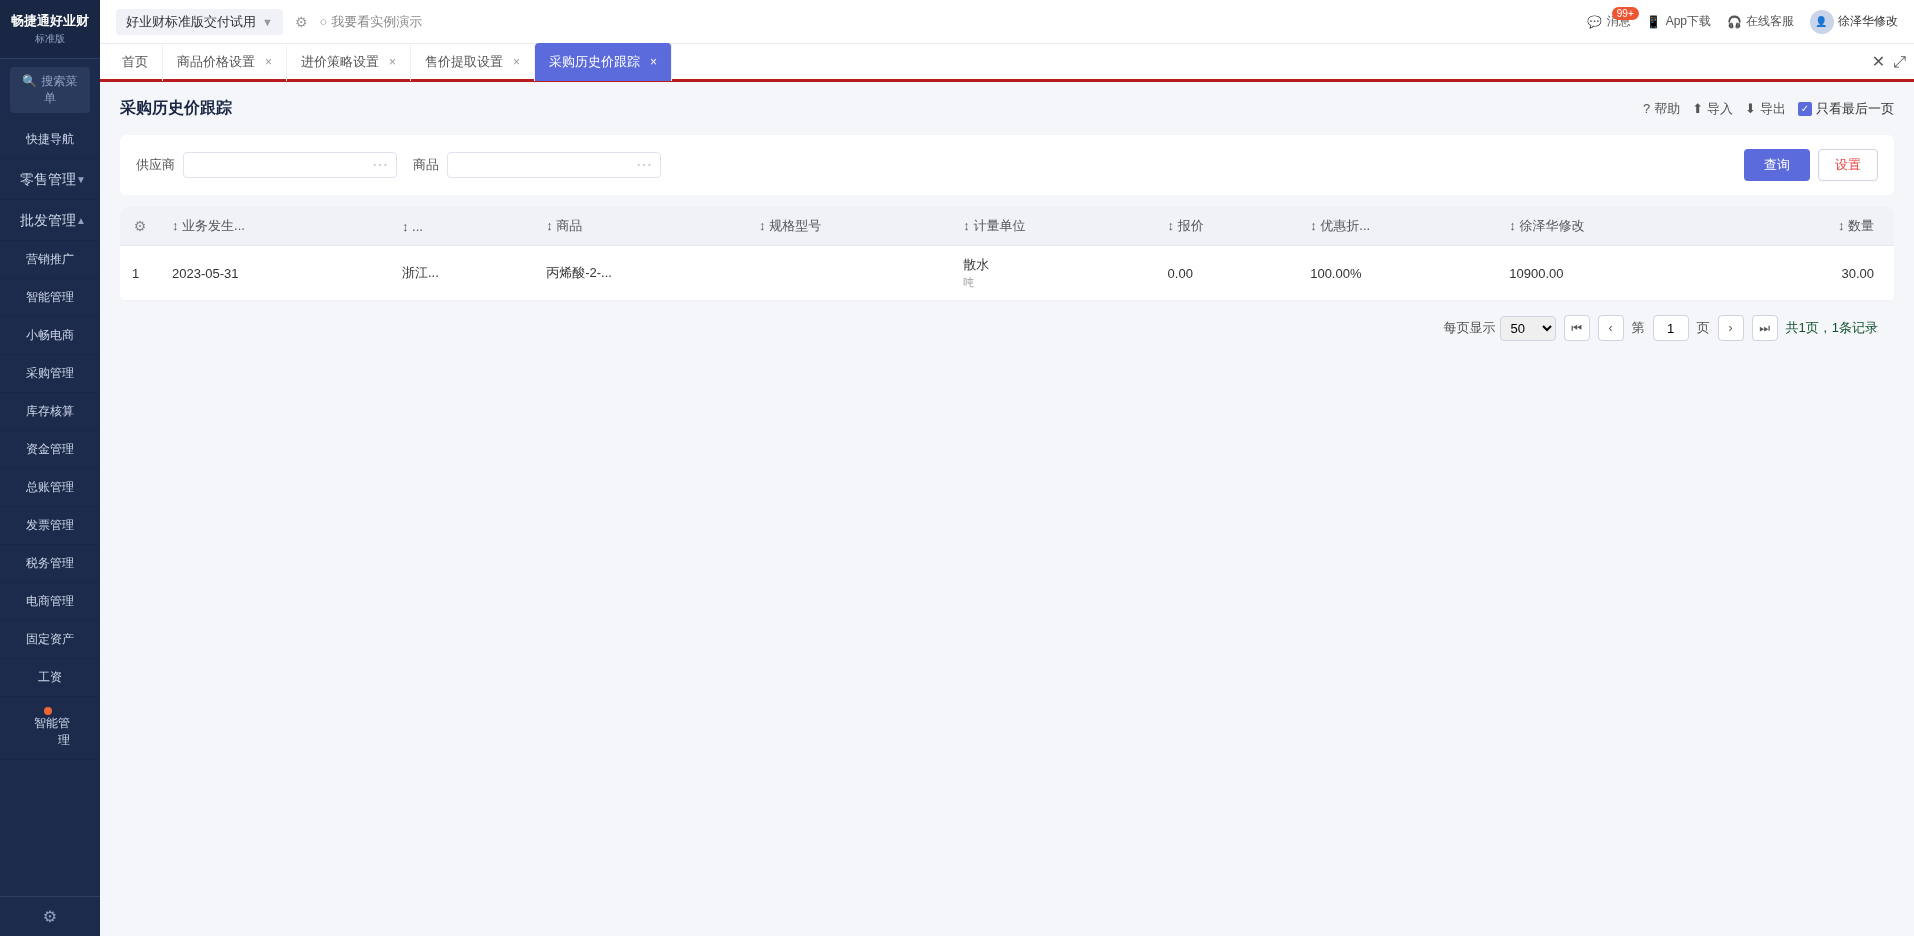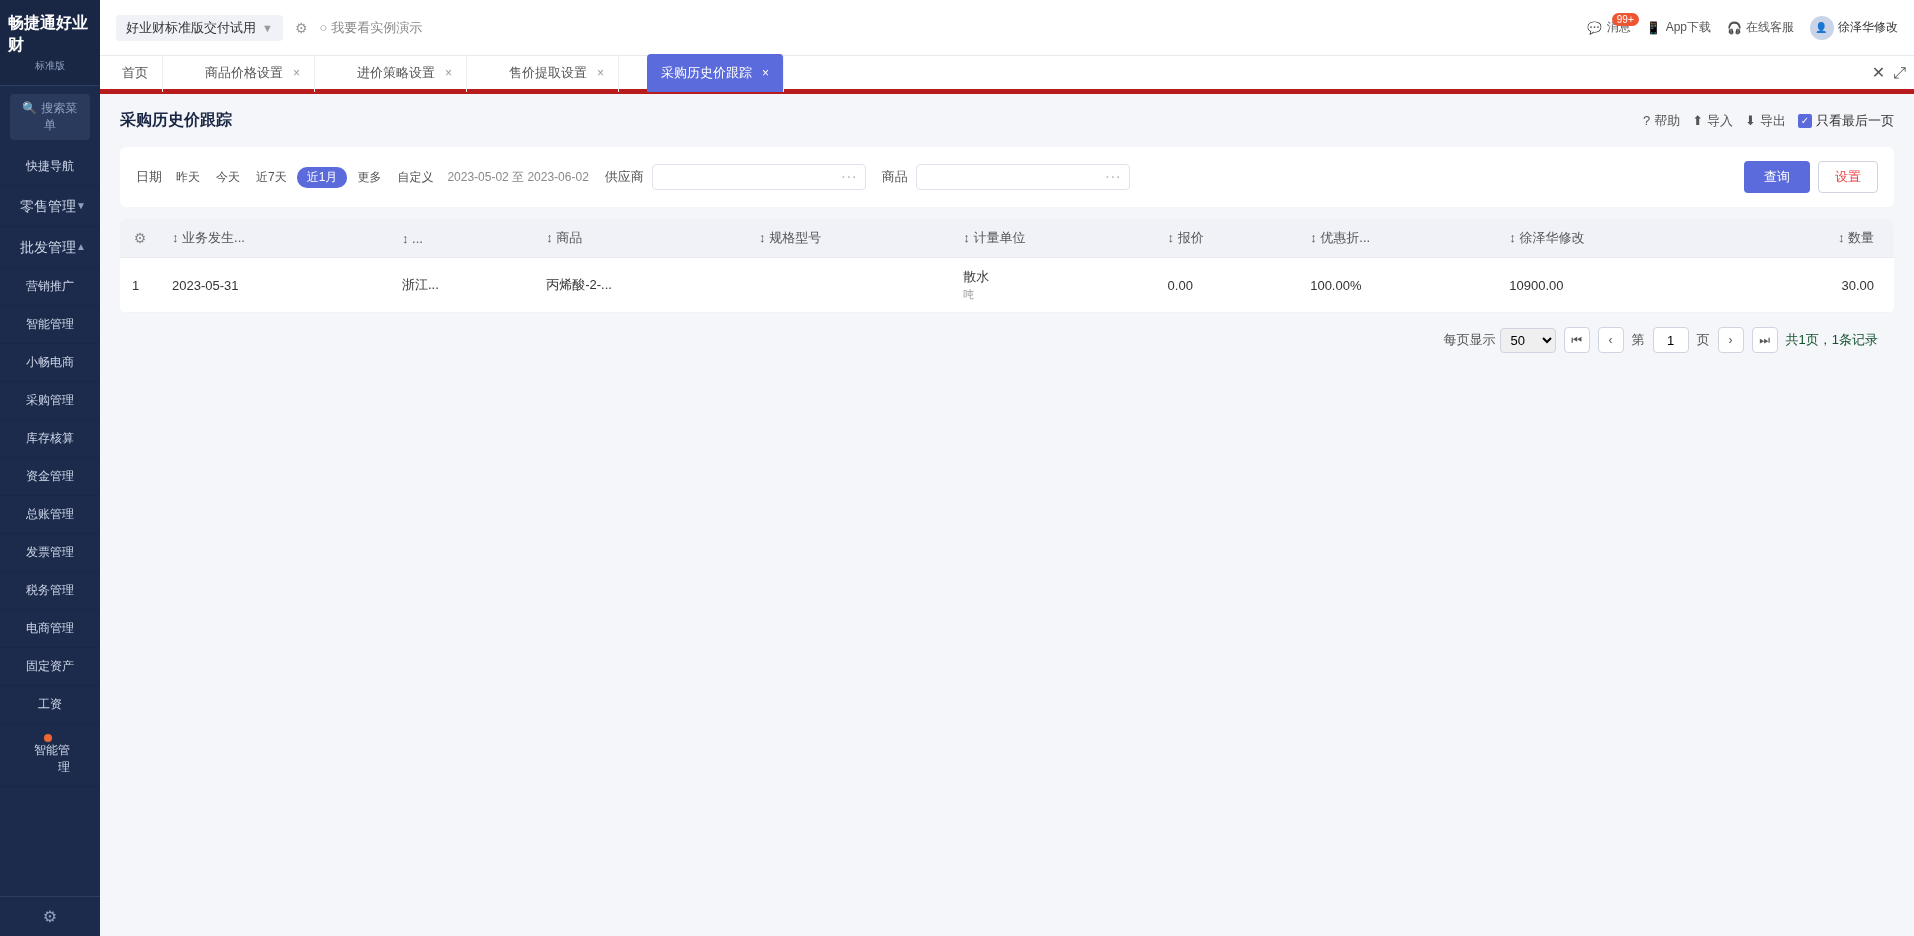--- a/index.html
+++ b/index.html
@@ -1,51 +1,51 @@
 <!DOCTYPE html>
 <html><head>
   <meta charset="utf-8">
   <style>
     * { box-sizing: border-box; margin: 0; padding: 0; }
     body { font-family: "Microsoft YaHei", "PingFang SC", Arial, sans-serif; font-size: 13px; background: #f5f6fa; color: #333; display: flex; height: 936px; overflow: hidden; }
 
     
     .sidebar { width: 100px; background: #1c2b4b; color: #cdd6e8; display: flex; flex-direction: column; height: 100%; flex-shrink: 0; }
     .sidebar-logo { padding: 12px 8px; background: #1a2744; display: flex; flex-direction: column; align-items: center; border-bottom: 1px solid #2d3f61; }
-    .sidebar-logo-title { font-size: 16px; color: #fff; font-weight: bold; line-height: 1.4; }
+    .sidebar-logo-title { font-size: 13px; color: #fff; font-weight: bold; text-align: center; line-height: 1.4; }
     .sidebar-logo-sub { font-size: 10px; color: #8fa0c0; margin-top: 2px; }
     .sidebar-search { padding: 8px 10px; }
     .sidebar-search-btn { width: 100%; background: #2a3a5c; border: none; border-radius: 4px; color: #8fa0c0; font-size: 12px; padding: 6px 8px; cursor: pointer; text-align: center; }
     .sidebar-nav-item { padding: 10px 8px; display: flex; flex-direction: column; align-items: center; cursor: pointer; font-size: 12px; color: #cdd6e8; border-bottom: 1px solid #1a2744; }
     .sidebar-nav-item .label { margin-top: 2px; font-size: 12px; }
     .sidebar-nav-item.has-arrow { flex-direction: row; justify-content: space-between; padding: 10px 14px; }
     .sidebar-nav-item.has-arrow .label { flex: 1; text-align: right; font-size: 14px; }
     .nav-arrow { font-size: 10px; color: #8fa0c0; }
     .sidebar-bottom { margin-top: auto; padding: 10px 8px; display: flex; justify-content: center; border-top: 1px solid #2d3f61; }
     .gear-btn { background: none; border: none; color: #8fa0c0; font-size: 16px; cursor: pointer; }
     .dot-indicator { width: 8px; height: 8px; background: #e63; border-radius: 50%; margin-right: 4px; }
     .sidebar-nav-item.with-dot { flex-direction: column; align-items: center; padding: 10px 30px; text-align: right; }
 
     
     .main { flex: 1; display: flex; flex-direction: column; overflow: hidden; }
 
     
-    .topbar { background: #fff; border-bottom: 1px solid #e8eaf0; display: flex; align-items: center; padding: 0 16px; height: 56px; gap: 12px; }
+    .topbar { background: #fff; border-bottom: 1px solid #e8eaf0; display: flex; align-items: center; padding: 0 16px; height: 44px; gap: 12px; }
     .topbar-selector { display: flex; align-items: center; gap: 6px; background: #f0f2f8; border-radius: 4px; padding: 4px 10px; cursor: pointer; font-size: 13px; color: #333; }
     .topbar-selector .arrow { color: #999; font-size: 11px; }
     .topbar-settings-icon { color: #999; font-size: 14px; cursor: pointer; }
     .topbar-demo { display: flex; align-items: center; gap: 4px; color: #888; font-size: 13px; cursor: pointer; }
     .topbar-right { margin-left: auto; display: flex; align-items: center; gap: 16px; }
     .topbar-right-item { display: flex; align-items: center; gap: 4px; cursor: pointer; color: #555; font-size: 12px; position: relative; }
     .badge { background: #e53; color: #fff; font-size: 10px; border-radius: 10px; padding: 1px 5px; position: absolute; top: -6px; right: -8px; }
     .user-info { display: flex; align-items: center; gap: 4px; color: #333; font-size: 12px; cursor: pointer; }
     .user-avatar { width: 24px; height: 24px; border-radius: 50%; background: #c9d4e8; display: flex; align-items: center; justify-content: center; font-size: 10px; color: #555; }
 
     
-    .tabs-bar { background: #fff; border-bottom: 5px solid #b91c1c; display: flex; align-items: center; padding: 0 8px; height: 38px; gap: 28px; }
+    .tabs-bar { background: #fff; border-bottom: 3px solid #b91c1c; display: flex; align-items: center; padding: 0 8px; height: 38px; }
     .tab { display: flex; align-items: center; padding: 0 14px; height: 38px; font-size: 13px; color: #555; cursor: pointer; border-right: 1px solid #f0f0f0; gap: 6px; white-space: nowrap; }
     .tab.active { background: #5b6bdb; color: #fff; border-radius: 4px 4px 0 0; }
     .tab.home { font-weight: normal; }
     .tab-close { font-size: 12px; color: #999; cursor: pointer; margin-left: 4px; }
     .tab.active .tab-close { color: #fff; }
     .tabs-right { margin-left: auto; display: flex; align-items: center; gap: 8px; }
     .icon-btn-sm { background: none; border: none; font-size: 16px; color: #555; cursor: pointer; }
 
     
     .page-content { flex: 1; overflow-y: auto; padding: 16px 20px; background: #f5f6fa; }
@@ -240,34 +240,20 @@
         </div>
         <div class="checkbox-wrap">
           <div class="checkbox-blue">✓</div>
           <span>只看最后一页</span>
         </div>
       </div>
     </div>
 
     <div class="filter-area">
       <div class="filter-row">
-        <div class="filter-group">
-          <span class="filter-label">日期</span>
-          <div class="filter-date-btns">
-            <span class="date-btn">昨天</span>
-            <span class="date-btn">今天</span>
-            <span class="date-btn">近7天</span>
-            <span class="date-btn active">近1月</span>
-            <span class="date-btn">更多</span>
-            <span class="date-btn">自定义</span>
-          </div>
-          <div class="date-range">
-            <span>2023-05-02 至 2023-06-02</span>
-          </div>
-        </div>
 
         <div class="filter-group">
           <span class="filter-label">供应商</span>
           <div class="filter-input-wrap">
             <input type="text" style="">
             <span class="filter-ellipsis">···</span>
           </div>
         </div>
 
         <div class="filter-group">

